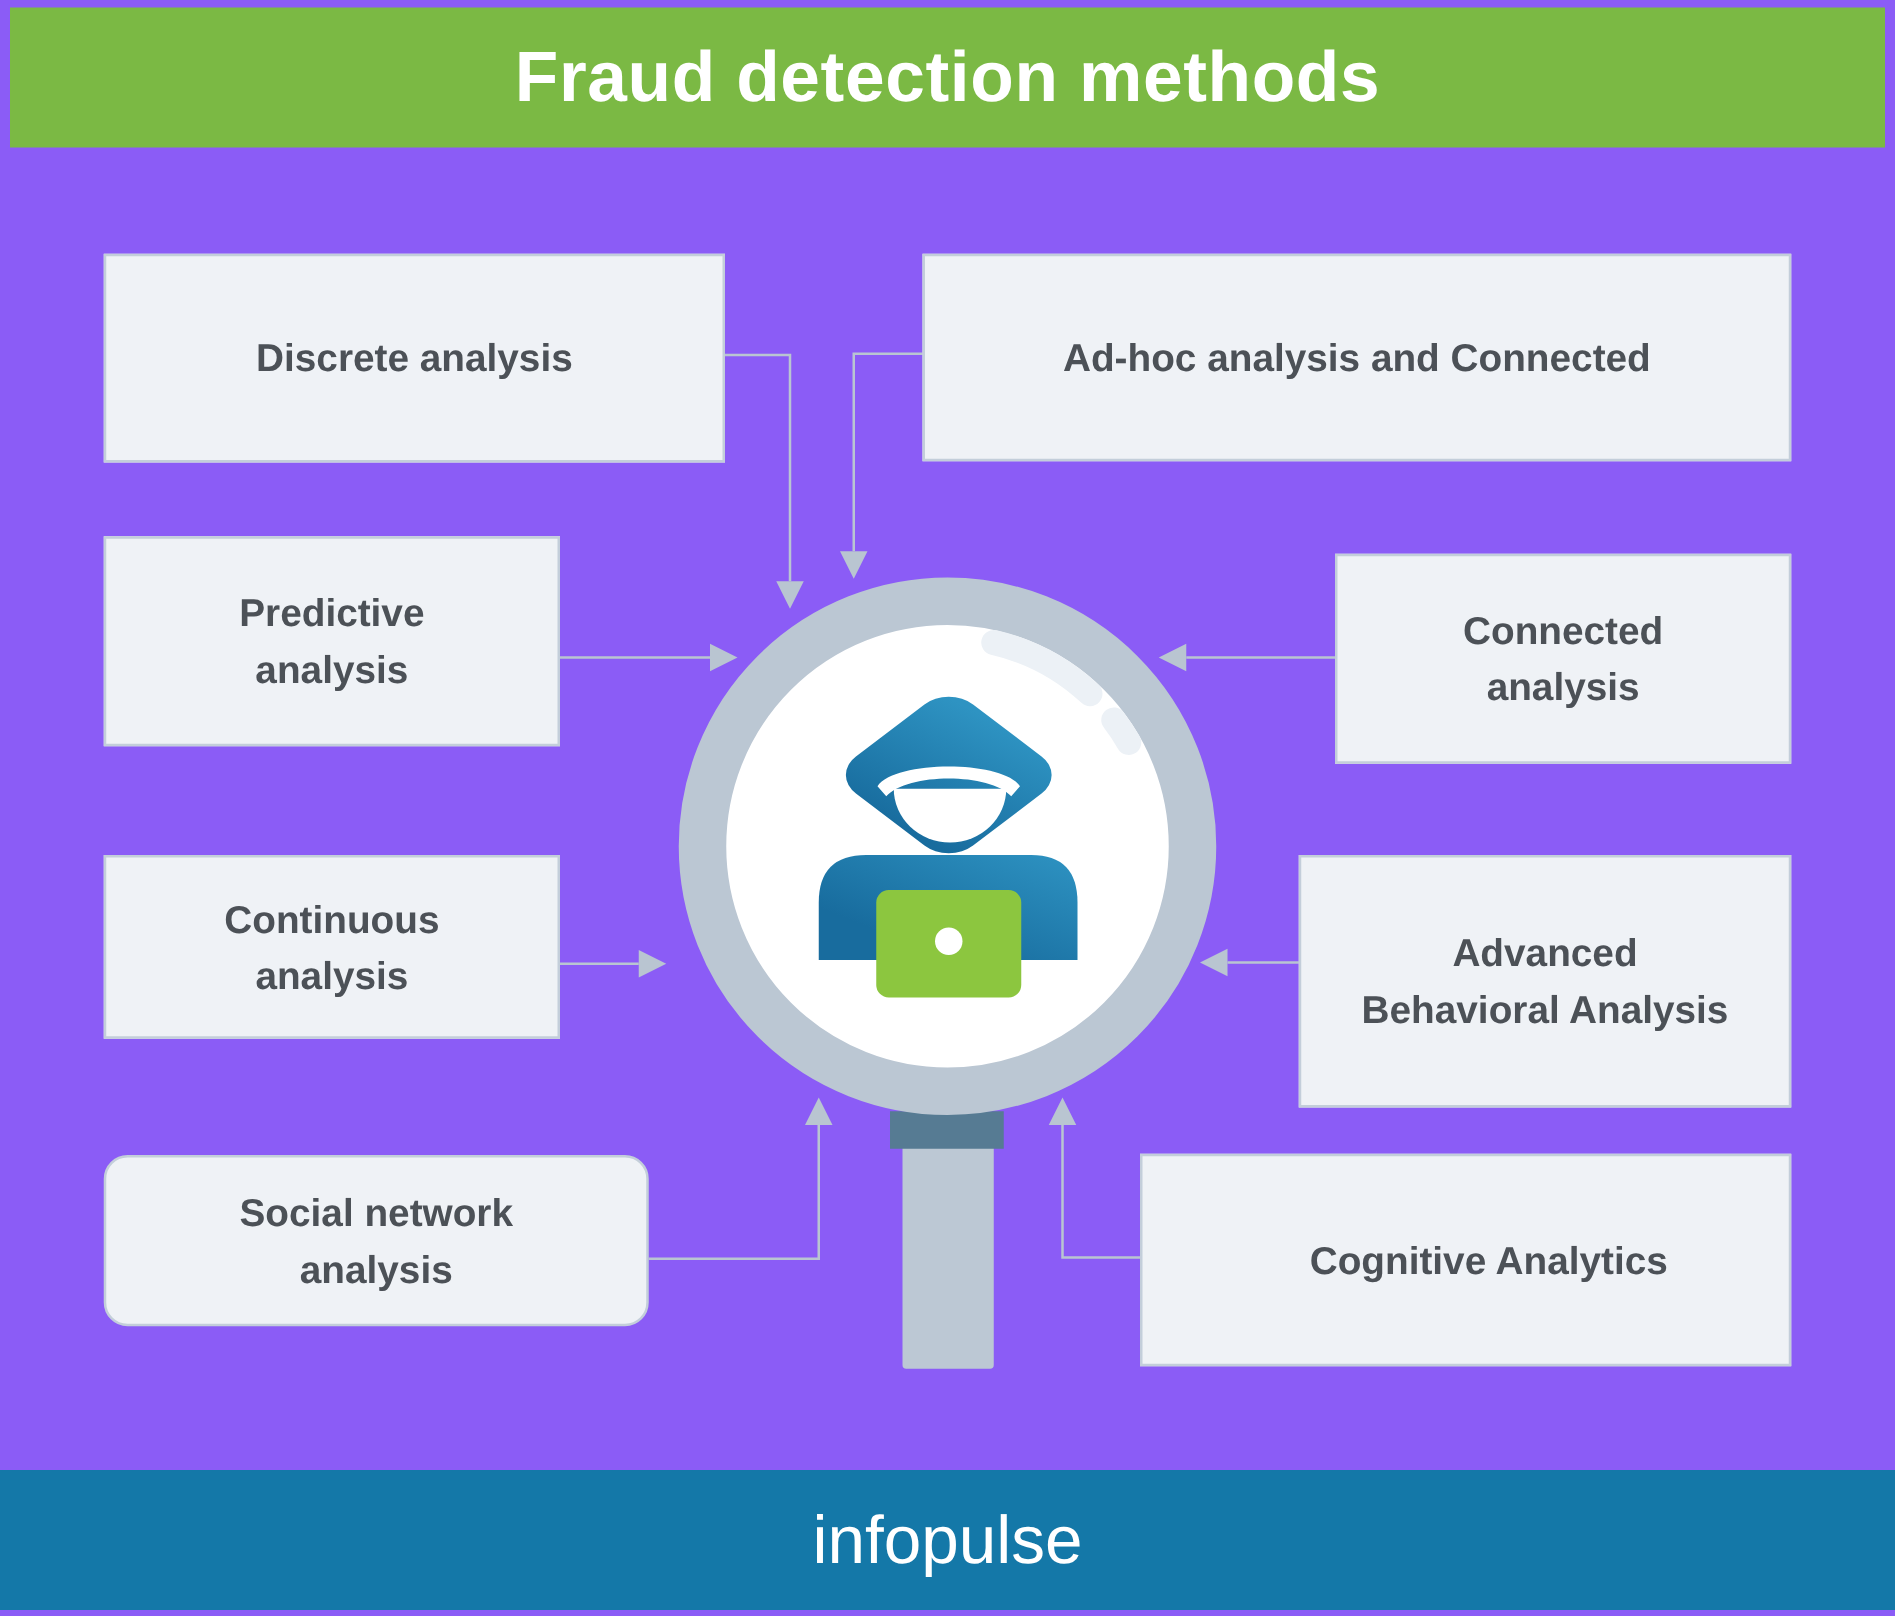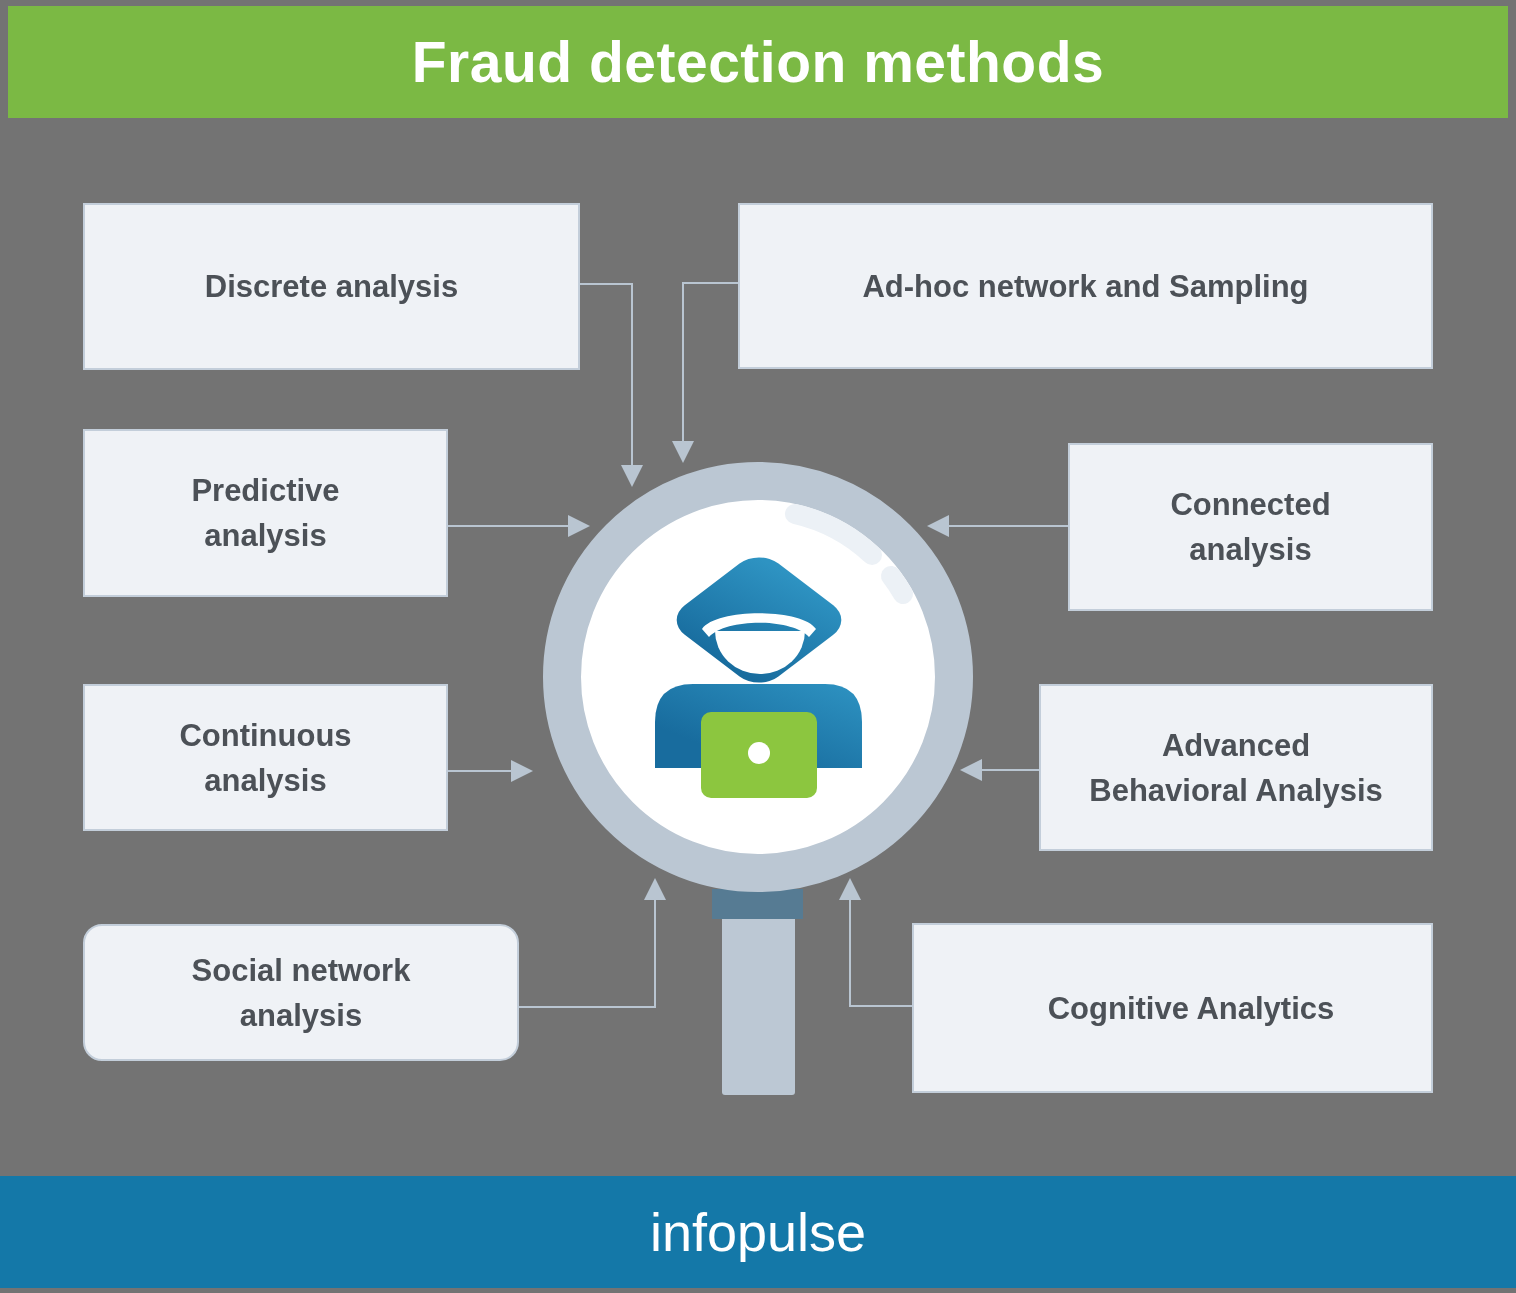--- a/index.html
+++ b/index.html
@@ -1,20 +1,20 @@
 <!DOCTYPE html>
 <html style="--header-green: #7BB944; --footer-blue: #1478A8; --title-text: #FFFFFF; --box-bg: #EFF2F6; --box-border: #C3CEDA; --box-text: #4C5157; --line: #B9C5D1; --ring: #BBC7D3; --handle: #BCC8D4; --neck: #567B93; --hood-light: #2E93C2; --hood-dark: #186C9E; --laptop-green: #8CC63F;"><head>
 <meta charset="utf-8">
 <style>
   html,body { margin:0; padding:0; background:#ffffff; }
   .canvas {
     position: relative;
     width: 1516px;
     height: 1293px;
-    background: #737373;
+    background: #8b5cf6;
     overflow: hidden;
     font-family: "Liberation Sans", sans-serif;
   }
 
   
   .topbar {
     position: absolute; left: 8px; top: 6px; width: 1500px; height: 112px;
     background: var(--header-green);
     display: flex; align-items: center; justify-content: center;
   }
@@ -42,21 +42,21 @@
   .box-label {
     color: var(--box-text);
     font-size: 31px; font-weight: 700; line-height: 45px;
     white-space: pre-line;
   }
   .b1 { left:  83px; top: 203px; width: 497px; height: 167px; }
   .b2 { left: 738px; top: 203px; width: 695px; height: 166px; }
   .b3 { left:  83px; top: 429px; width: 365px; height: 168px; }
   .b4 { left:1068px; top: 443px; width: 365px; height: 168px; }
   .b5 { left:  83px; top: 684px; width: 365px; height: 147px; }
-  .b6 { left:1039px; top: 684px; width: 394px; height: 167px; }
+  .b6 { left:1039px; top: 684px; width: 394px; height: 202px; }
   .b7 { left:  83px; top: 924px; width: 436px; height: 137px; border-radius: 19px; }
   .b8 { left: 912px; top: 923px; width: 521px; height: 170px; padding-left: 37px; }
 
   
   .overlay { position: absolute; left: 0; top: 0; pointer-events: none; }
   .cline  { stroke: var(--line); stroke-width: 2px; fill: none; }
   .ahead  { fill: var(--line); stroke: none; }
   .lens   { fill: #ffffff; stroke: var(--ring); stroke-width: 38px; }
   .handle { fill: var(--handle); }
   .neck   { fill: var(--neck); }
@@ -138,21 +138,21 @@
 
       <path class="hl" d="M795,514 A167,167 0 0 1 872,555"></path>
       <path class="hl" d="M891,576 A167,167 0 0 1 903,594"></path>
     </g>
   </svg>
 
   <div class="box b1">
     <span class="box-label">Discrete analysis</span>
   </div>
   <div class="box b2">
-    <span class="box-label">Ad-hoc network and Sampling</span>
+    <span class="box-label">Ad-hoc analysis and Connected</span>
   </div>
   <div class="box b3">
     <span class="box-label">Predictive
 analysis</span>
   </div>
   <div class="box b4">
     <span class="box-label">Connected
 analysis</span>
   </div>
   <div class="box b5">

